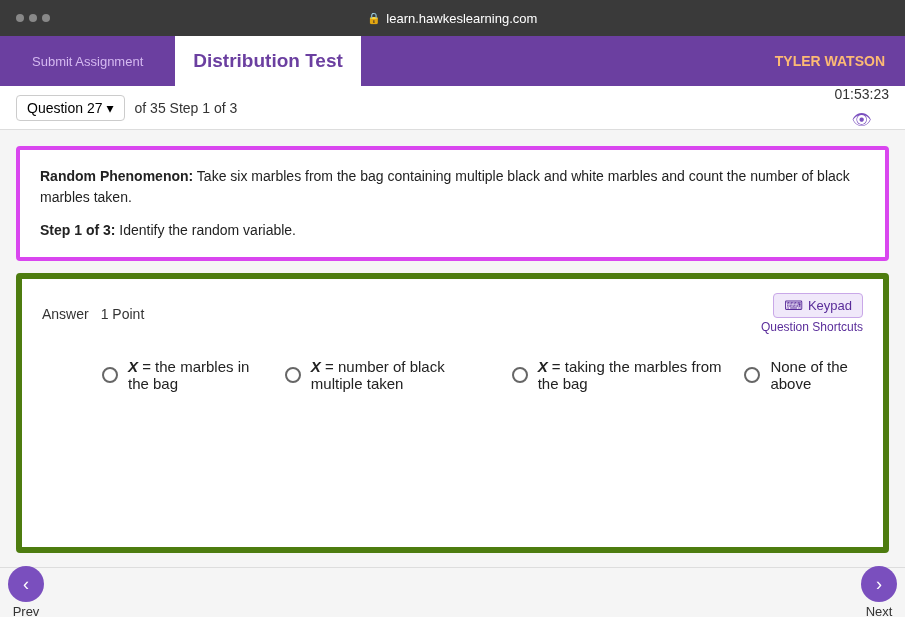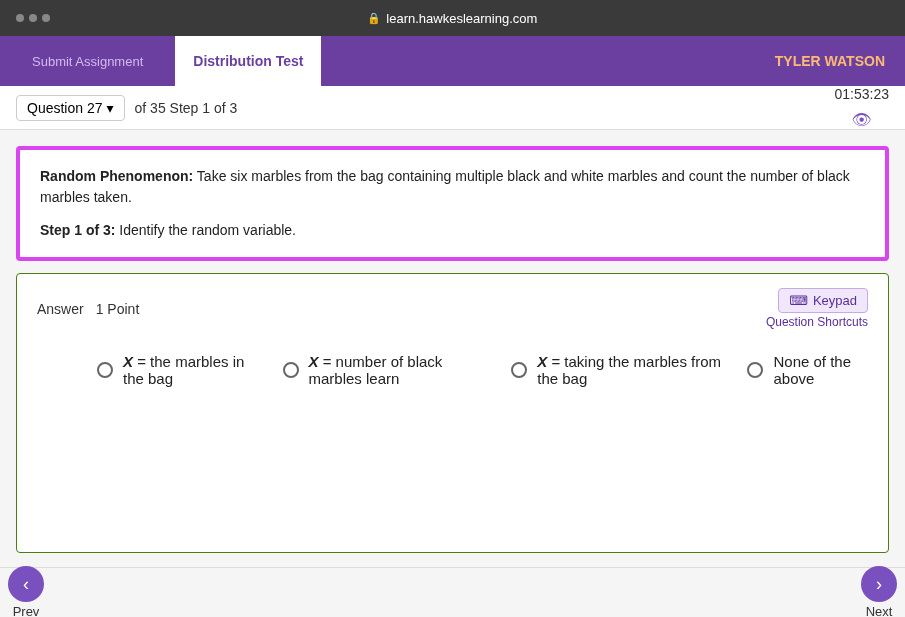--- a/index.html
+++ b/index.html
@@ -48,21 +48,21 @@
       font-size: 13px;
       padding: 0 32px;
       height: 100%;
       display: flex;
       align-items: center;
       cursor: pointer;
     }
     .nav-tab {
       background: #fff;
       color: #6b3fa0;
-      font-size: 14px;
+      font-size: 19px;
       font-weight: bold;
       padding: 0 18px;
       height: 100%;
       display: flex;
       align-items: center;
       cursor: pointer;
     }
     .nav-user {
       margin-left: auto;
       color: #fdba74;
@@ -136,21 +136,21 @@
     .step-text {
       font-size: 14px;
       color: #222;
       margin-top: 12px;
       line-height: 1.5;
     }
 
     
     .answer-section {
       background: #fff;
-      border: 1px solid #4d7c0f;
+      border: 6px solid #4d7c0f;
       border-radius: 4px;
       padding: 14px 20px 20px;
       min-height: 280px;
       position: relative;
     }
     .answer-header {
       display: flex;
       align-items: center;
       justify-content: space-between;
     }
@@ -323,21 +323,21 @@
         <div class="radio-outer">
             <div class="radio-inner"></div>
           </div>
         <span class="option-text"><span class="math-x">X</span><span> = the marbles in the bag</span></span>
       </div>
 
       <div class="option-item">
         <div class="radio-outer">
             <div class="radio-inner"></div>
           </div>
-        <span class="option-text"><span class="math-x">X</span><span> = number of black marbles learn</span></span>
+        <span class="option-text"><span class="math-x">X</span><span> = number of black multiple taken</span></span>
       </div>
 
       <div class="option-item">
         <div class="radio-outer">
             <div class="radio-inner"></div>
           </div>
         <span class="option-text"><span class="math-x">X</span><span> = taking the marbles from the bag</span></span>
       </div>
 
       <div class="option-item">

